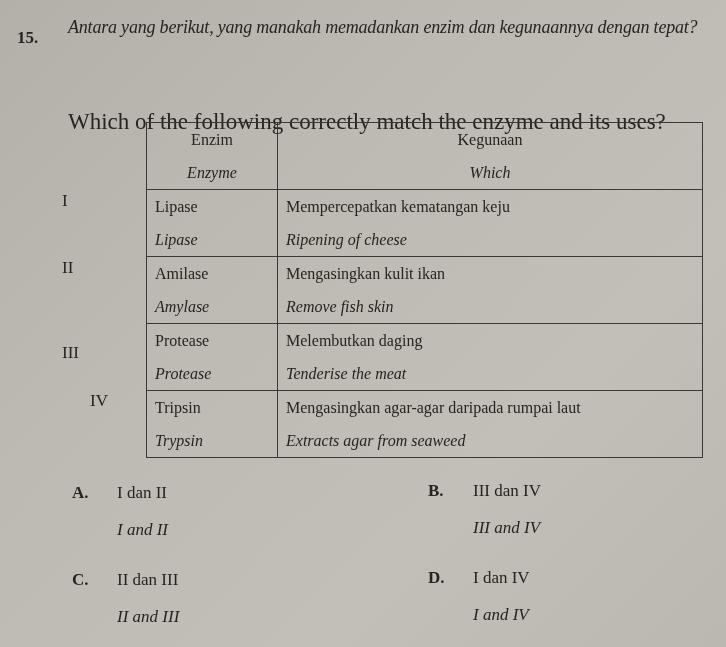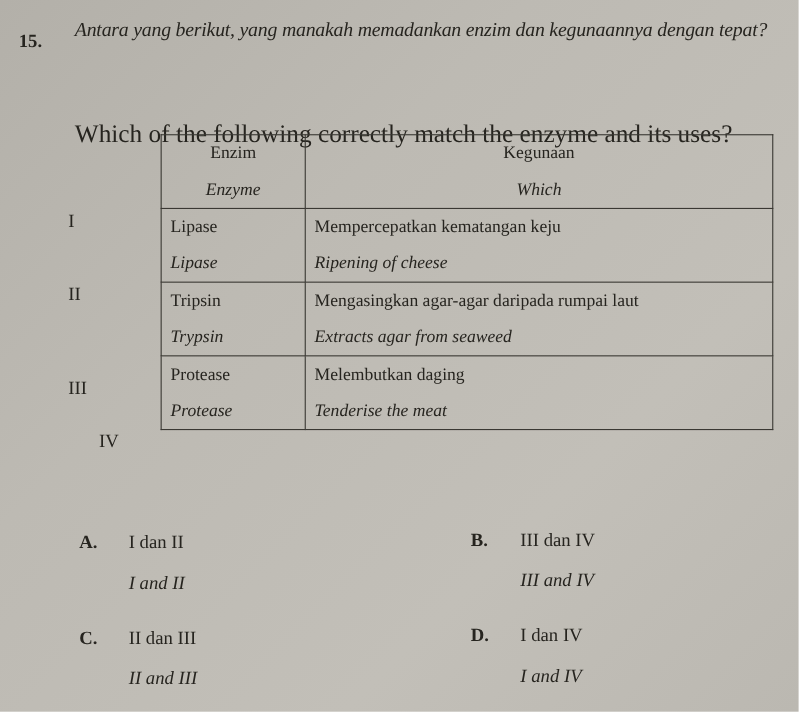--- a/index.html
+++ b/index.html
@@ -72,36 +72,46 @@
       <span class="cell-line">Lipase</span>
       <span class="cell-line it">Lipase</span>
     </td>
     <td>
       <span class="cell-line">Mempercepatkan kematangan keju</span>
       <span class="cell-line it">Ripening of cheese</span>
     </td>
   </tr>
   <tr>
     <td class="c1">
-      <span class="cell-line">Tripsin</span>
-      <span class="cell-line it">Trypsin</span>
+      <span class="cell-line">Amilase</span>
+      <span class="cell-line it">Amylase</span>
     </td>
     <td>
-      <span class="cell-line">Mengasingkan agar-agar daripada rumpai laut</span>
-      <span class="cell-line it">Extracts agar from seaweed</span>
+      <span class="cell-line">Mengasingkan kulit ikan</span>
+      <span class="cell-line it">Remove fish skin</span>
     </td>
   </tr>
   <tr>
     <td class="c1">
       <span class="cell-line">Protease</span>
       <span class="cell-line it">Protease</span>
     </td>
     <td>
       <span class="cell-line">Melembutkan daging</span>
       <span class="cell-line it">Tenderise the meat</span>
+    </td>
+  </tr>
+  <tr>
+    <td class="c1">
+      <span class="cell-line">Tripsin</span>
+      <span class="cell-line it">Trypsin</span>
+    </td>
+    <td>
+      <span class="cell-line">Mengasingkan agar-agar daripada rumpai laut</span>
+      <span class="cell-line it">Extracts agar from seaweed</span>
     </td>
   </tr>
 </tbody>
   </table>
 
 <div class="opt" style="left:72px; top:483px;">
   <span class="letter">A.</span>
   <span class="ms">I dan II</span>
   <span class="en">I and II</span>
 </div>

